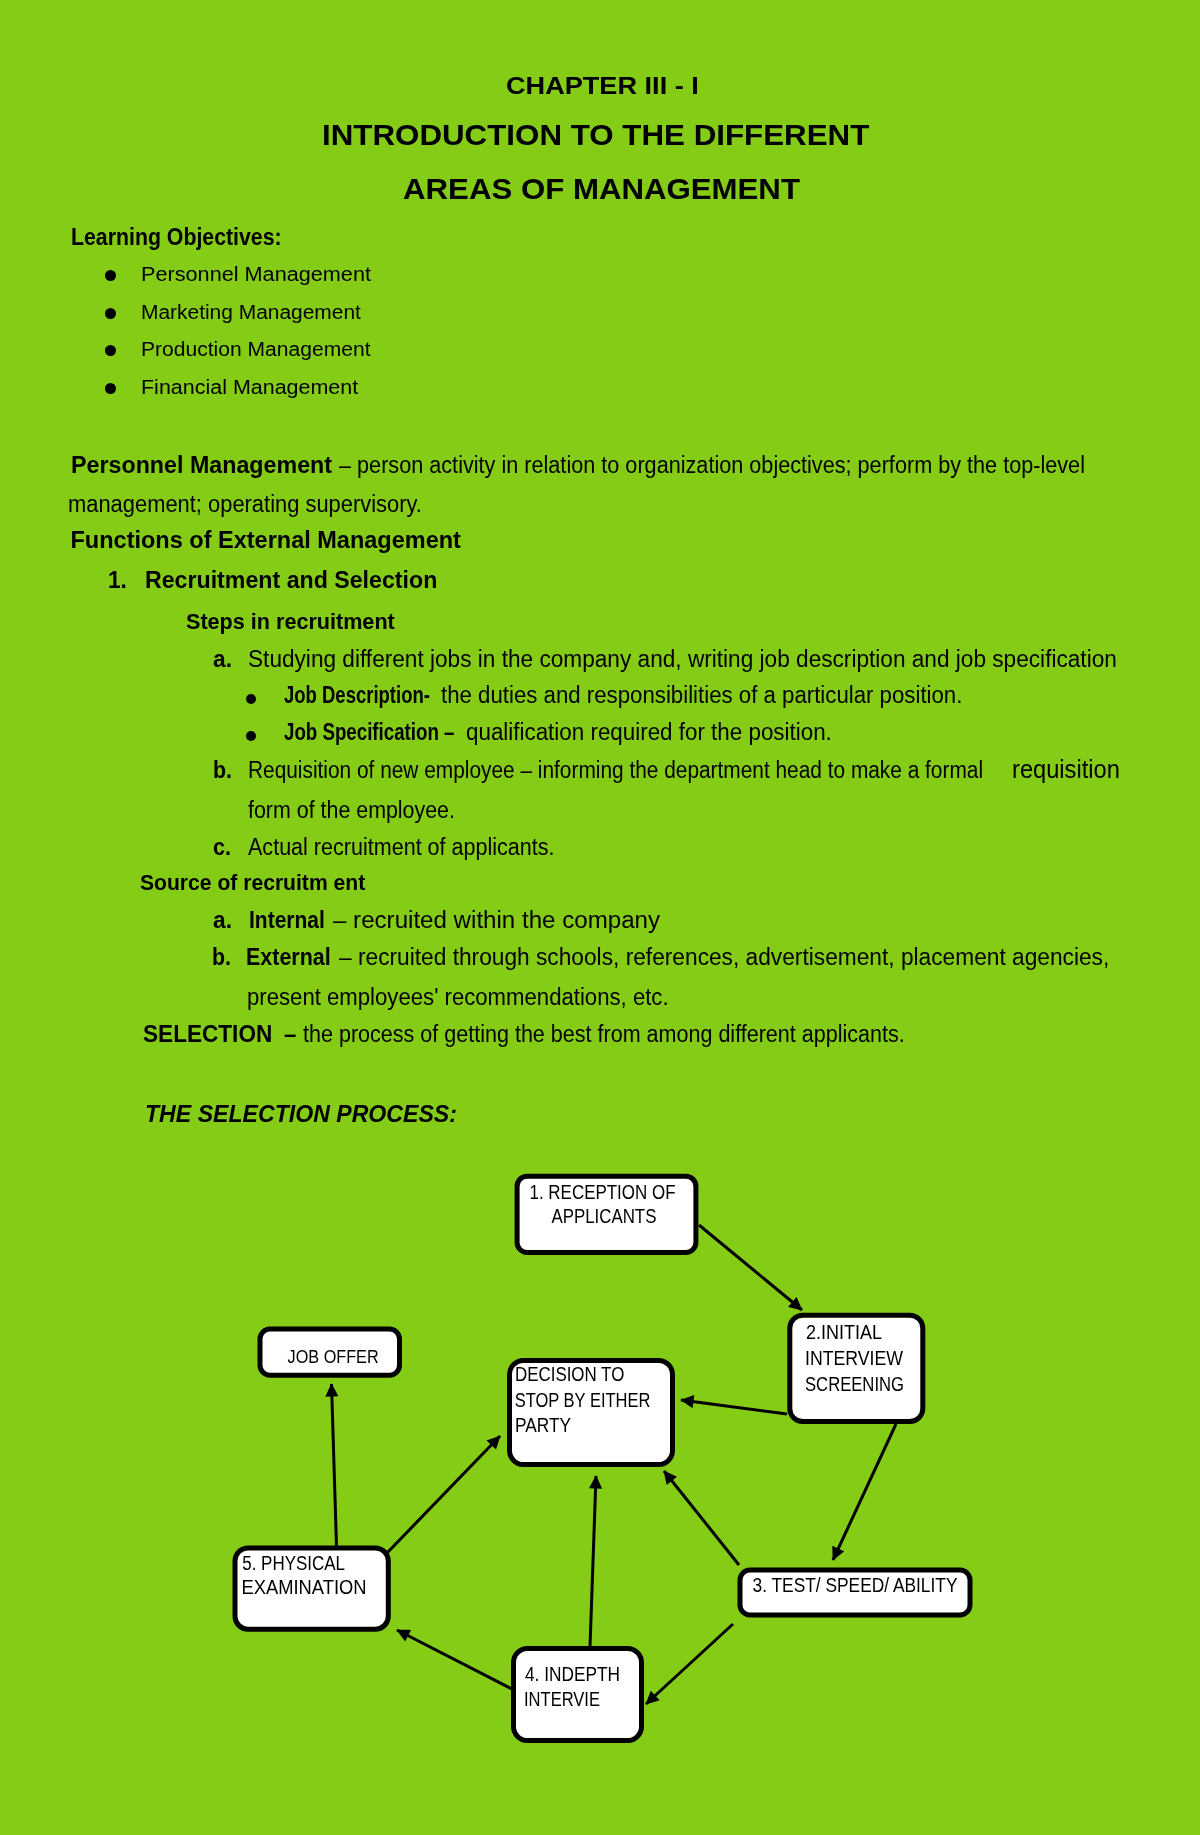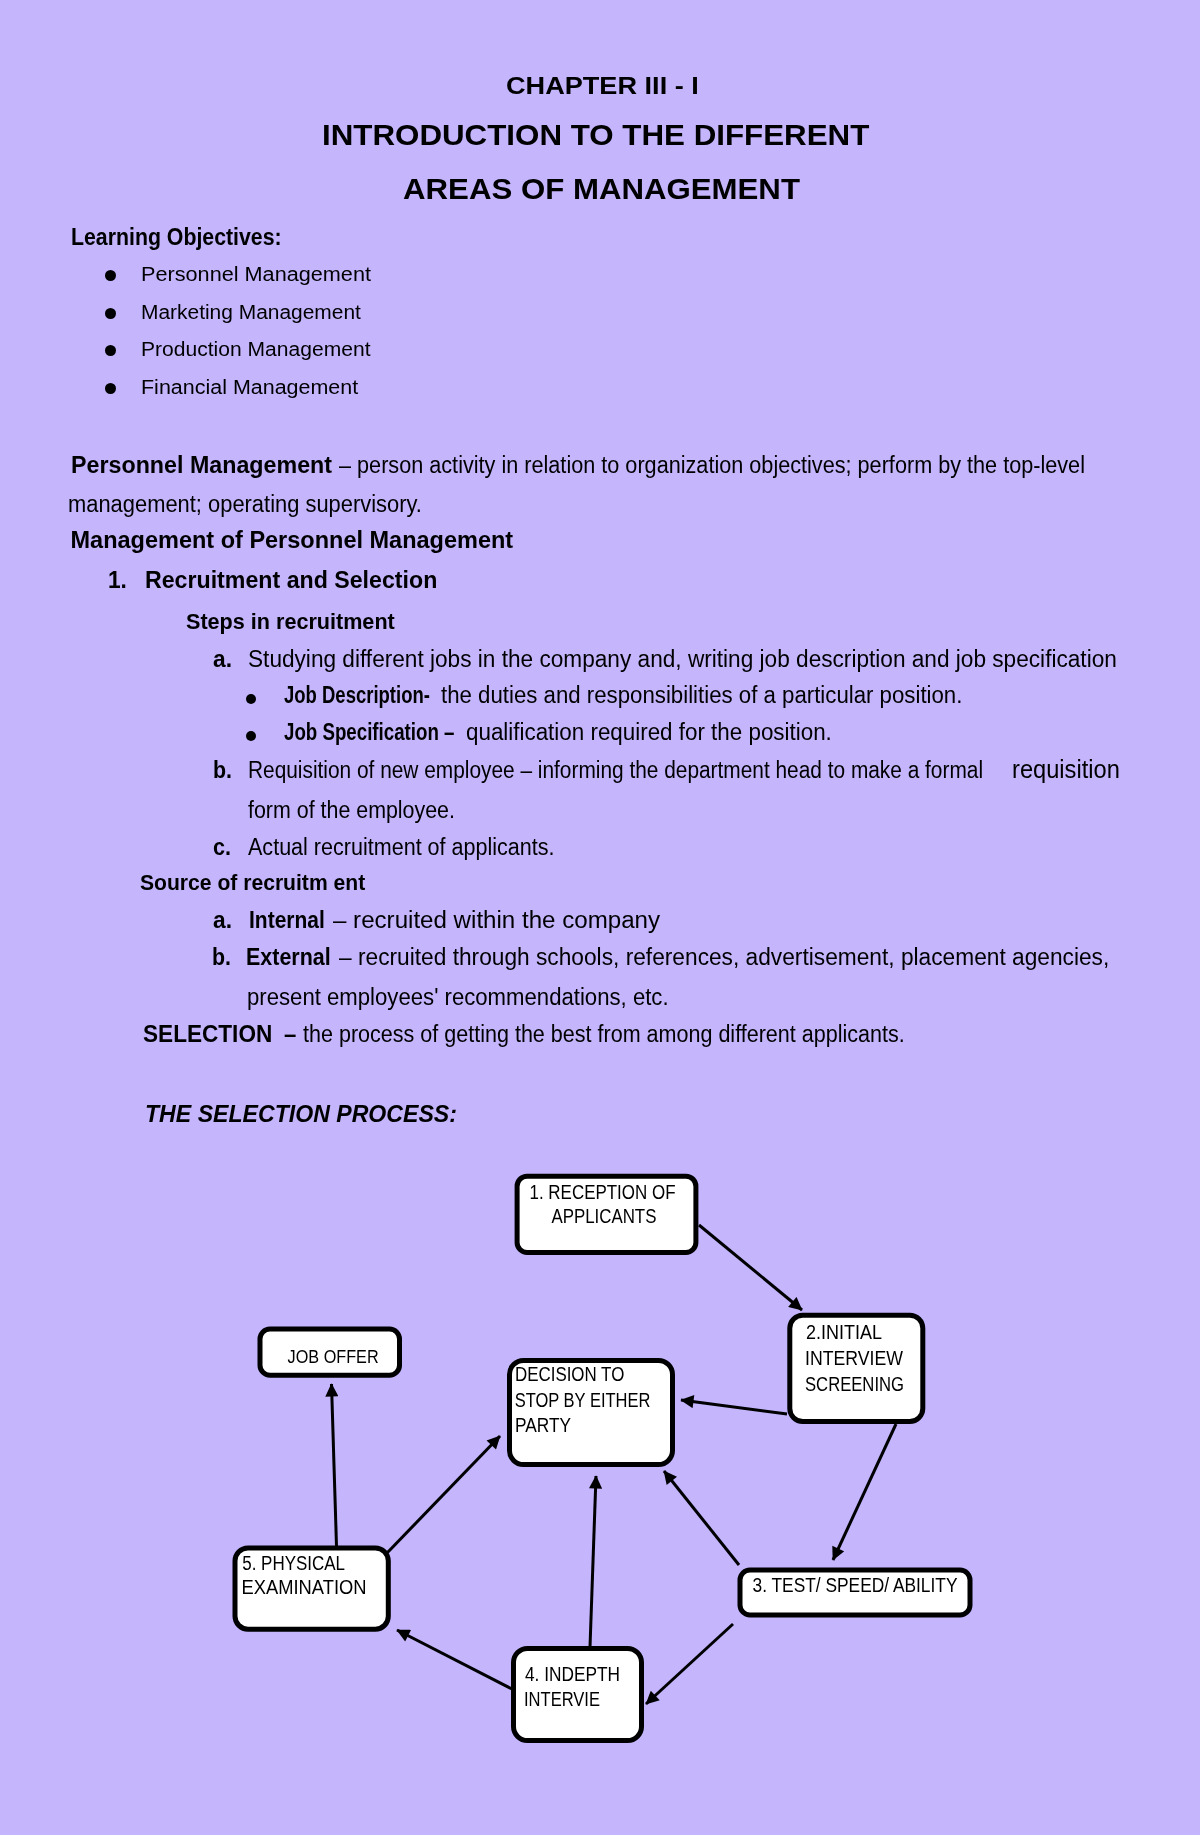--- a/index.html
+++ b/index.html
@@ -1,34 +1,34 @@
 <!DOCTYPE html>
 <html><head><meta charset="utf-8">
 <style>
 html,body{margin:0;padding:0;background:#fff;}
-#page{position:relative;width:1200px;height:1835px;background:#c4b5fd;overflow:hidden;
+#page{position:relative;width:1200px;height:1835px;background:#84cc16;overflow:hidden;
   font-family:"Liberation Sans",sans-serif;color:#000;}
 .t{position:absolute;white-space:nowrap;line-height:1;transform-origin:0 0;}
 .dot{position:absolute;background:#000;border-radius:50%;}
 svg text{font-family:"Liberation Sans",sans-serif;fill:#000;}
 </style></head>
 <body>
 <div id="page">
 <div class="t" style="left:505.8px;top:75.0px;font-size:23.5px;font-weight:700;transform:scaleX(1.1536);">CHAPTER III - I</div>
 <div class="t" style="left:321.75px;top:120.0px;font-size:29.5px;font-weight:700;transform:scaleX(1.0613);">INTRODUCTION TO THE DIFFERENT</div>
 <div class="t" style="left:402.5px;top:173.5px;font-size:29.5px;font-weight:700;transform:scaleX(1.0577);">AREAS OF MANAGEMENT</div>
 <div class="t" style="left:70.7px;top:226.4px;font-size:23.5px;font-weight:700;transform:scaleX(0.9061);">Learning Objectives:</div>
 <div class="t" style="left:141.0px;top:264.2px;font-size:20px;transform:scaleX(1.083);">Personnel Management</div>
 <div class="t" style="left:141.0px;top:302.2px;font-size:20px;transform:scaleX(1.0465);">Marketing Management</div>
 <div class="t" style="left:141.0px;top:339.3px;font-size:20px;transform:scaleX(1.0531);">Production Management</div>
 <div class="t" style="left:141.0px;top:377.0px;font-size:20px;transform:scaleX(1.0734);">Financial Management</div>
 <div class="t" style="left:70.5px;top:454.1px;font-size:23.5px;font-weight:700;transform:scaleX(0.9895);">Personnel Management</div>
 <div class="t" style="left:339.0px;top:454.1px;font-size:23.5px;transform:scaleX(0.9211);">– person activity in relation to organization objectives; perform by the top-level</div>
 <div class="t" style="left:68.4px;top:493.1px;font-size:23.5px;transform:scaleX(0.9321);">management; operating supervisory.</div>
-<div class="t" style="left:70.5px;top:528.9px;font-size:23.5px;font-weight:700;">Management of Personnel Management</div>
+<div class="t" style="left:70.5px;top:528.9px;font-size:23.5px;font-weight:700;">Functions of External Management</div>
 <div class="t" style="left:107.5px;top:568.9px;font-size:23.5px;font-weight:700;transform:scaleX(0.9646);">1.</div>
 <div class="t" style="left:145.0px;top:568.9px;font-size:23.5px;font-weight:700;transform:scaleX(0.9861);">Recruitment and Selection</div>
 <div class="t" style="left:185.5px;top:610.9px;font-size:22px;font-weight:700;transform:scaleX(0.9814);">Steps in recruitment</div>
 <div class="t" style="left:212.5px;top:648.0px;font-size:23px;font-weight:700;transform:scaleX(0.9902);">a.</div>
 <div class="t" style="left:247.5px;top:648.0px;font-size:23px;transform:scaleX(0.9839);">Studying different jobs in the company and, writing job description and job specification</div>
 <div class="t" style="left:283.9px;top:684.3px;font-size:23px;font-weight:700;transform:scaleX(0.804);">Job Description-</div>
 <div class="t" style="left:440.8px;top:684.3px;font-size:23px;transform:scaleX(0.9664);">the duties and responsibilities of a particular position.</div>
 <div class="t" style="left:284.0px;top:721.3px;font-size:23px;font-weight:700;transform:scaleX(0.8134);">Job Specification –</div>
 <div class="t" style="left:465.5px;top:721.3px;font-size:23px;transform:scaleX(0.9732);">qualification required for the position.</div>
 <div class="t" style="left:213.0px;top:759.3px;font-size:23px;font-weight:700;transform:scaleX(0.9297);">b.</div>

